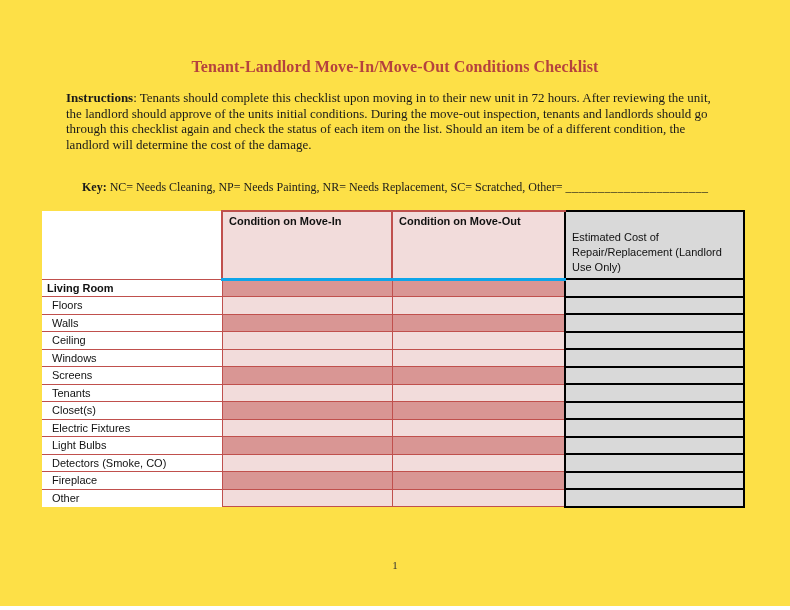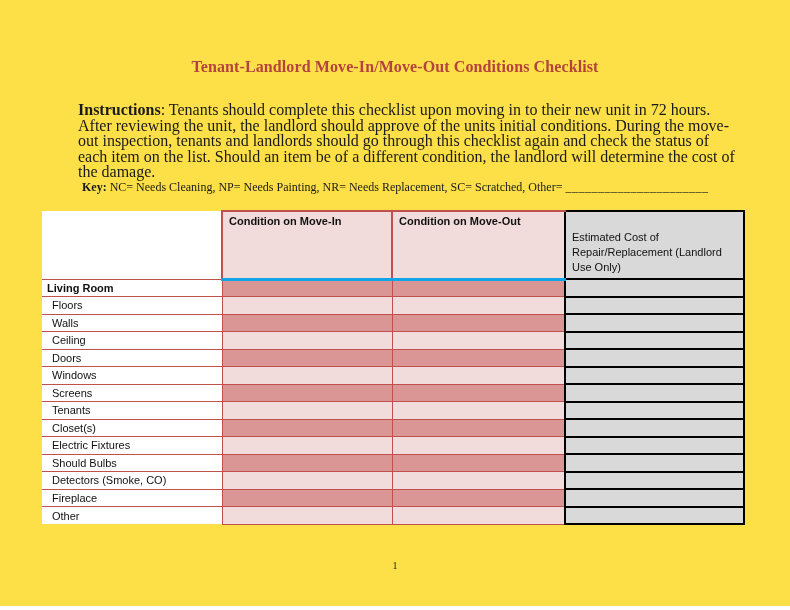--- a/index.html
+++ b/index.html
@@ -23,22 +23,22 @@
     font-weight: bold;
     color: #b5423e;
     font-family: "Liberation Serif", serif;
     letter-spacing: 0.1px;
   }
   .instructions {
     position: absolute;
     left: 66px;
     top: 90px;
     width: 660px;
-    margin: 12px;
-    font-size: 16px;
+    margin: 0;
+    font-size: 13px;
     line-height: 15.5px;
   }
   .key {
     position: absolute;
     left: 66px;
     top: 164px;
     width: 680px;
     margin: 16px;
     font-size: 12px;
     line-height: 15.5px;
@@ -165,26 +165,20 @@
           <td class="fill dark"></td>
           <td class="cost"></td>
         </tr>
         <tr>
           <td class="c1">Ceiling</td>
           <td class="fill light"></td>
           <td class="fill light"></td>
           <td class="cost"></td>
         </tr>
         <tr>
-          <td class="c1">Doors</td>
-          <td class="fill dark"></td>
-          <td class="fill dark"></td>
-          <td class="cost"></td>
-        </tr>
-        <tr>
           <td class="c1">Windows</td>
           <td class="fill light"></td>
           <td class="fill light"></td>
           <td class="cost"></td>
         </tr>
         <tr>
           <td class="c1">Screens</td>
           <td class="fill dark"></td>
           <td class="fill dark"></td>
           <td class="cost"></td>
@@ -201,21 +195,21 @@
           <td class="fill dark"></td>
           <td class="cost"></td>
         </tr>
         <tr>
           <td class="c1">Electric Fixtures</td>
           <td class="fill light"></td>
           <td class="fill light"></td>
           <td class="cost"></td>
         </tr>
         <tr>
-          <td class="c1">Should Bulbs</td>
+          <td class="c1">Light Bulbs</td>
           <td class="fill dark"></td>
           <td class="fill dark"></td>
           <td class="cost"></td>
         </tr>
         <tr>
           <td class="c1">Detectors (Smoke, CO)</td>
           <td class="fill light"></td>
           <td class="fill light"></td>
           <td class="cost"></td>
         </tr>

